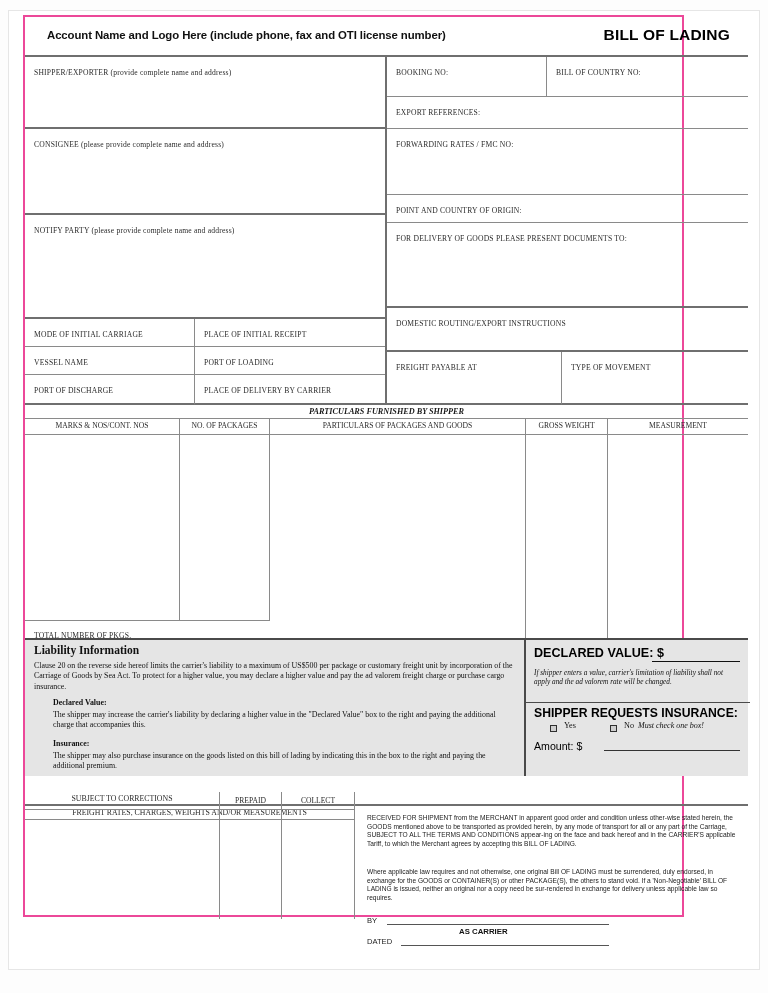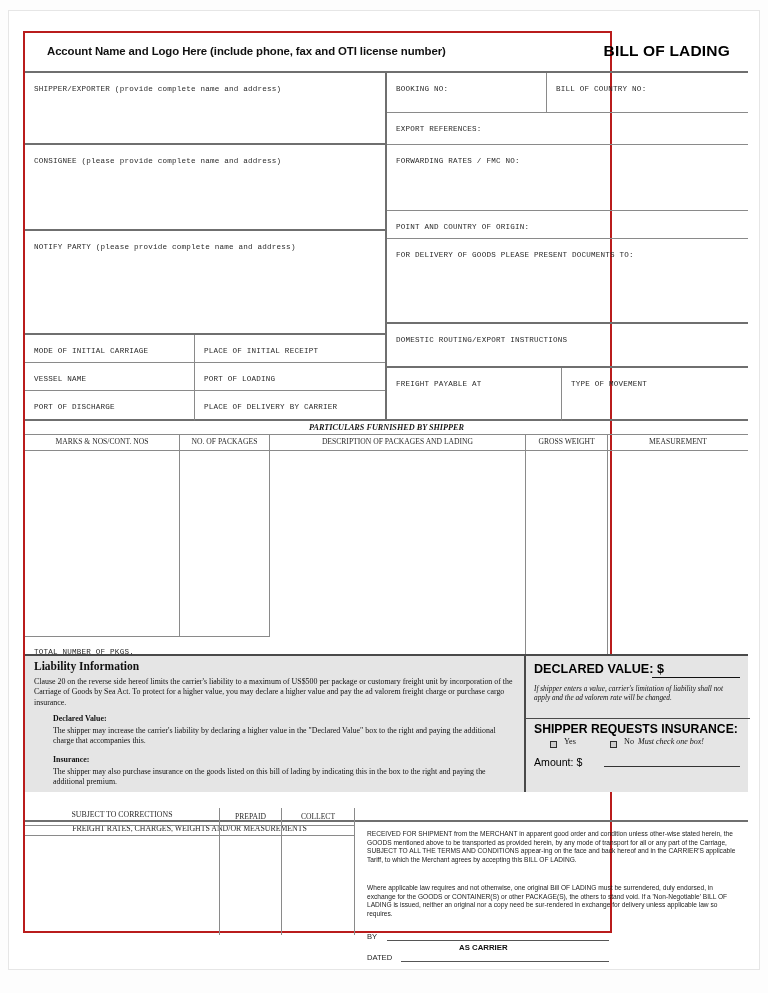--- a/index.html
+++ b/index.html
@@ -9,27 +9,27 @@
     background:#fdfdfd;
     font-family:"Liberation Serif", serif;
     color:#1a1a1a;
     overflow:hidden;
   }
   .page-frame{
     position:absolute; left:8px; top:10px; width:752px; height:960px;
     background:#ffffff; border:1px solid #e6e6e6;
   }
   .form{
-    position:absolute; left:14px; top:20px; width:589px; height:902px;
-    border:2px solid #b91c1c; background:#fff;
+    position:absolute; left:14px; top:4px; width:661px; height:902px;
+    border:2px solid #ec4899; background:#fff;
   }
   
   .cell{ position:absolute; overflow:hidden; }
   .lbl{
-    font-family:Liberation Mono, monospace;
+    font-family:Liberation Serif, serif;
     font-size:7.6px; letter-spacing:.2px; color:#2b2b2b;
     white-space:nowrap;
   }
   .bt{ border-top:1px solid #8a8a8a; }
   .br{ border-right:1px solid #8a8a8a; }
   .bb{ border-bottom:1px solid #8a8a8a; }
   .thick-b{ border-bottom:2px solid #6f6f6f; }
   .thick-t{ border-top:2px solid #6f6f6f;margin-top:28px; }
 
   
@@ -206,21 +206,21 @@
       <div id="particulars-title">PARTICULARS FURNISHED BY SHIPPER</div>
     </div>
 
     <div class="cell bb br colhead" style="left:0;top:402px;width:155px;height:16px;">
       <span>MARKS &amp; NOS/CONT. NOS</span>
     </div>
     <div class="cell bb br colhead" style="left:155px;top:402px;width:90px;height:16px;">
       <span>NO. OF PACKAGES</span>
     </div>
     <div class="cell bb br colhead" style="left:245px;top:402px;width:256px;height:16px;">
-      <span>DESCRIPTION OF PACKAGES AND LADING</span>
+      <span>PARTICULARS OF PACKAGES AND GOODS</span>
     </div>
     <div class="cell bb br colhead" style="left:501px;top:402px;width:82px;height:16px;">
       <span>GROSS WEIGHT</span>
     </div>
     <div class="cell bb colhead" style="left:583px;top:402px;width:140px;height:16px;">
       <span>MEASUREMENT</span>
     </div>
 
     <div class="cell br" style="left:0;top:418px;width:155px;height:185px;"></div>
     <div class="cell br" style="left:155px;top:418px;width:90px;height:185px;"></div>

